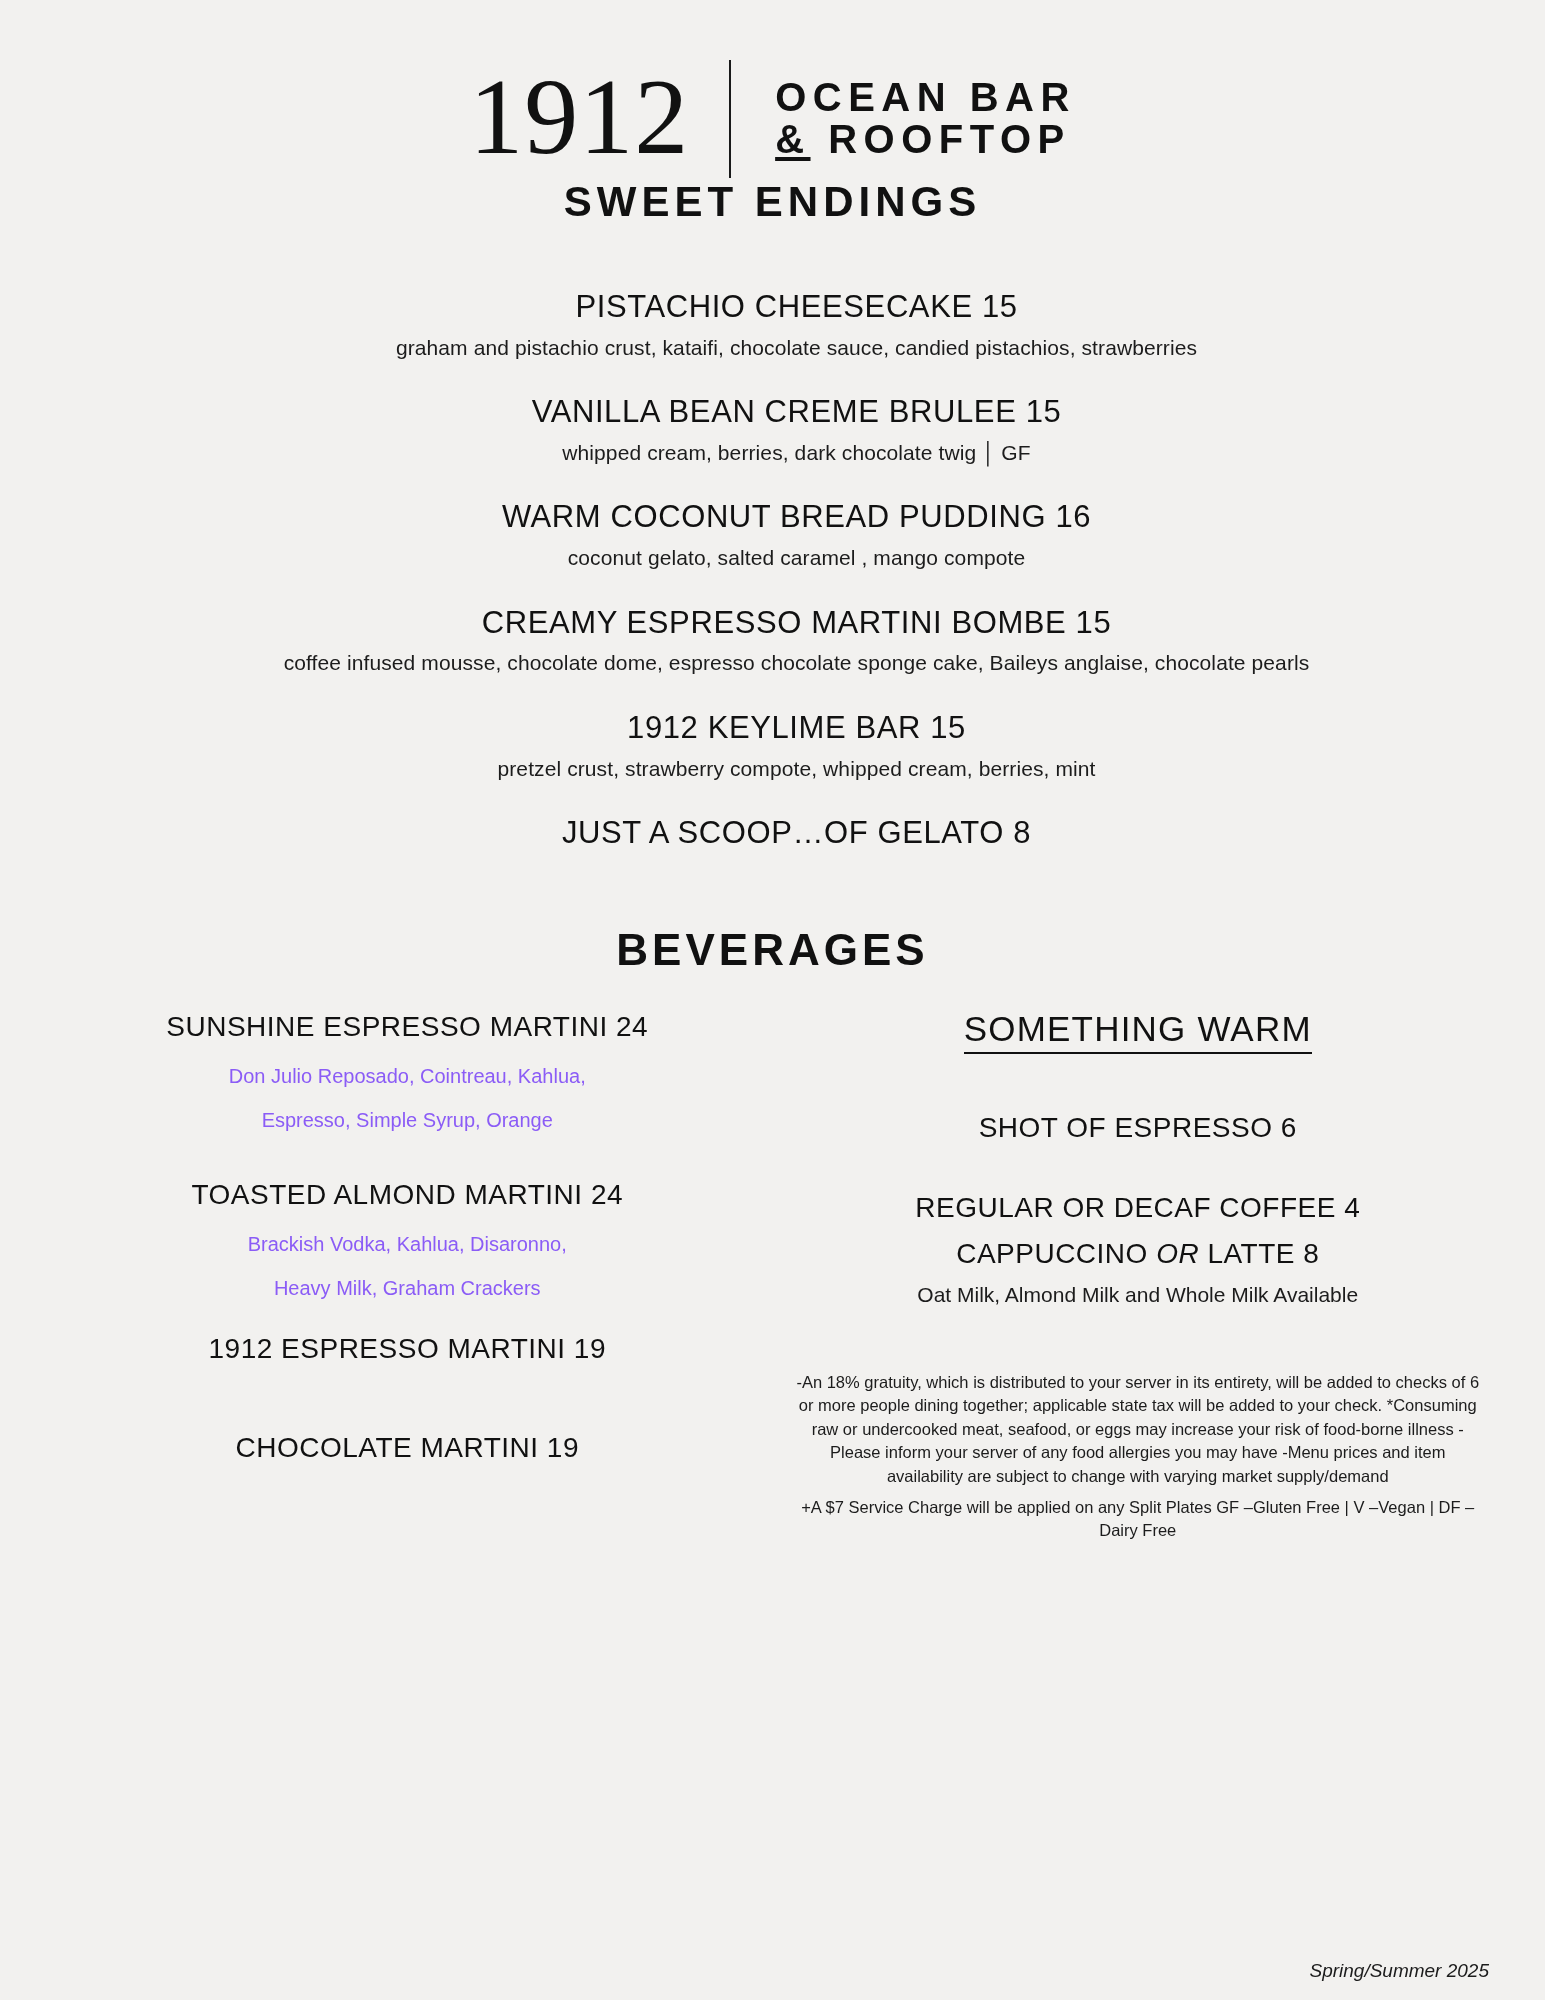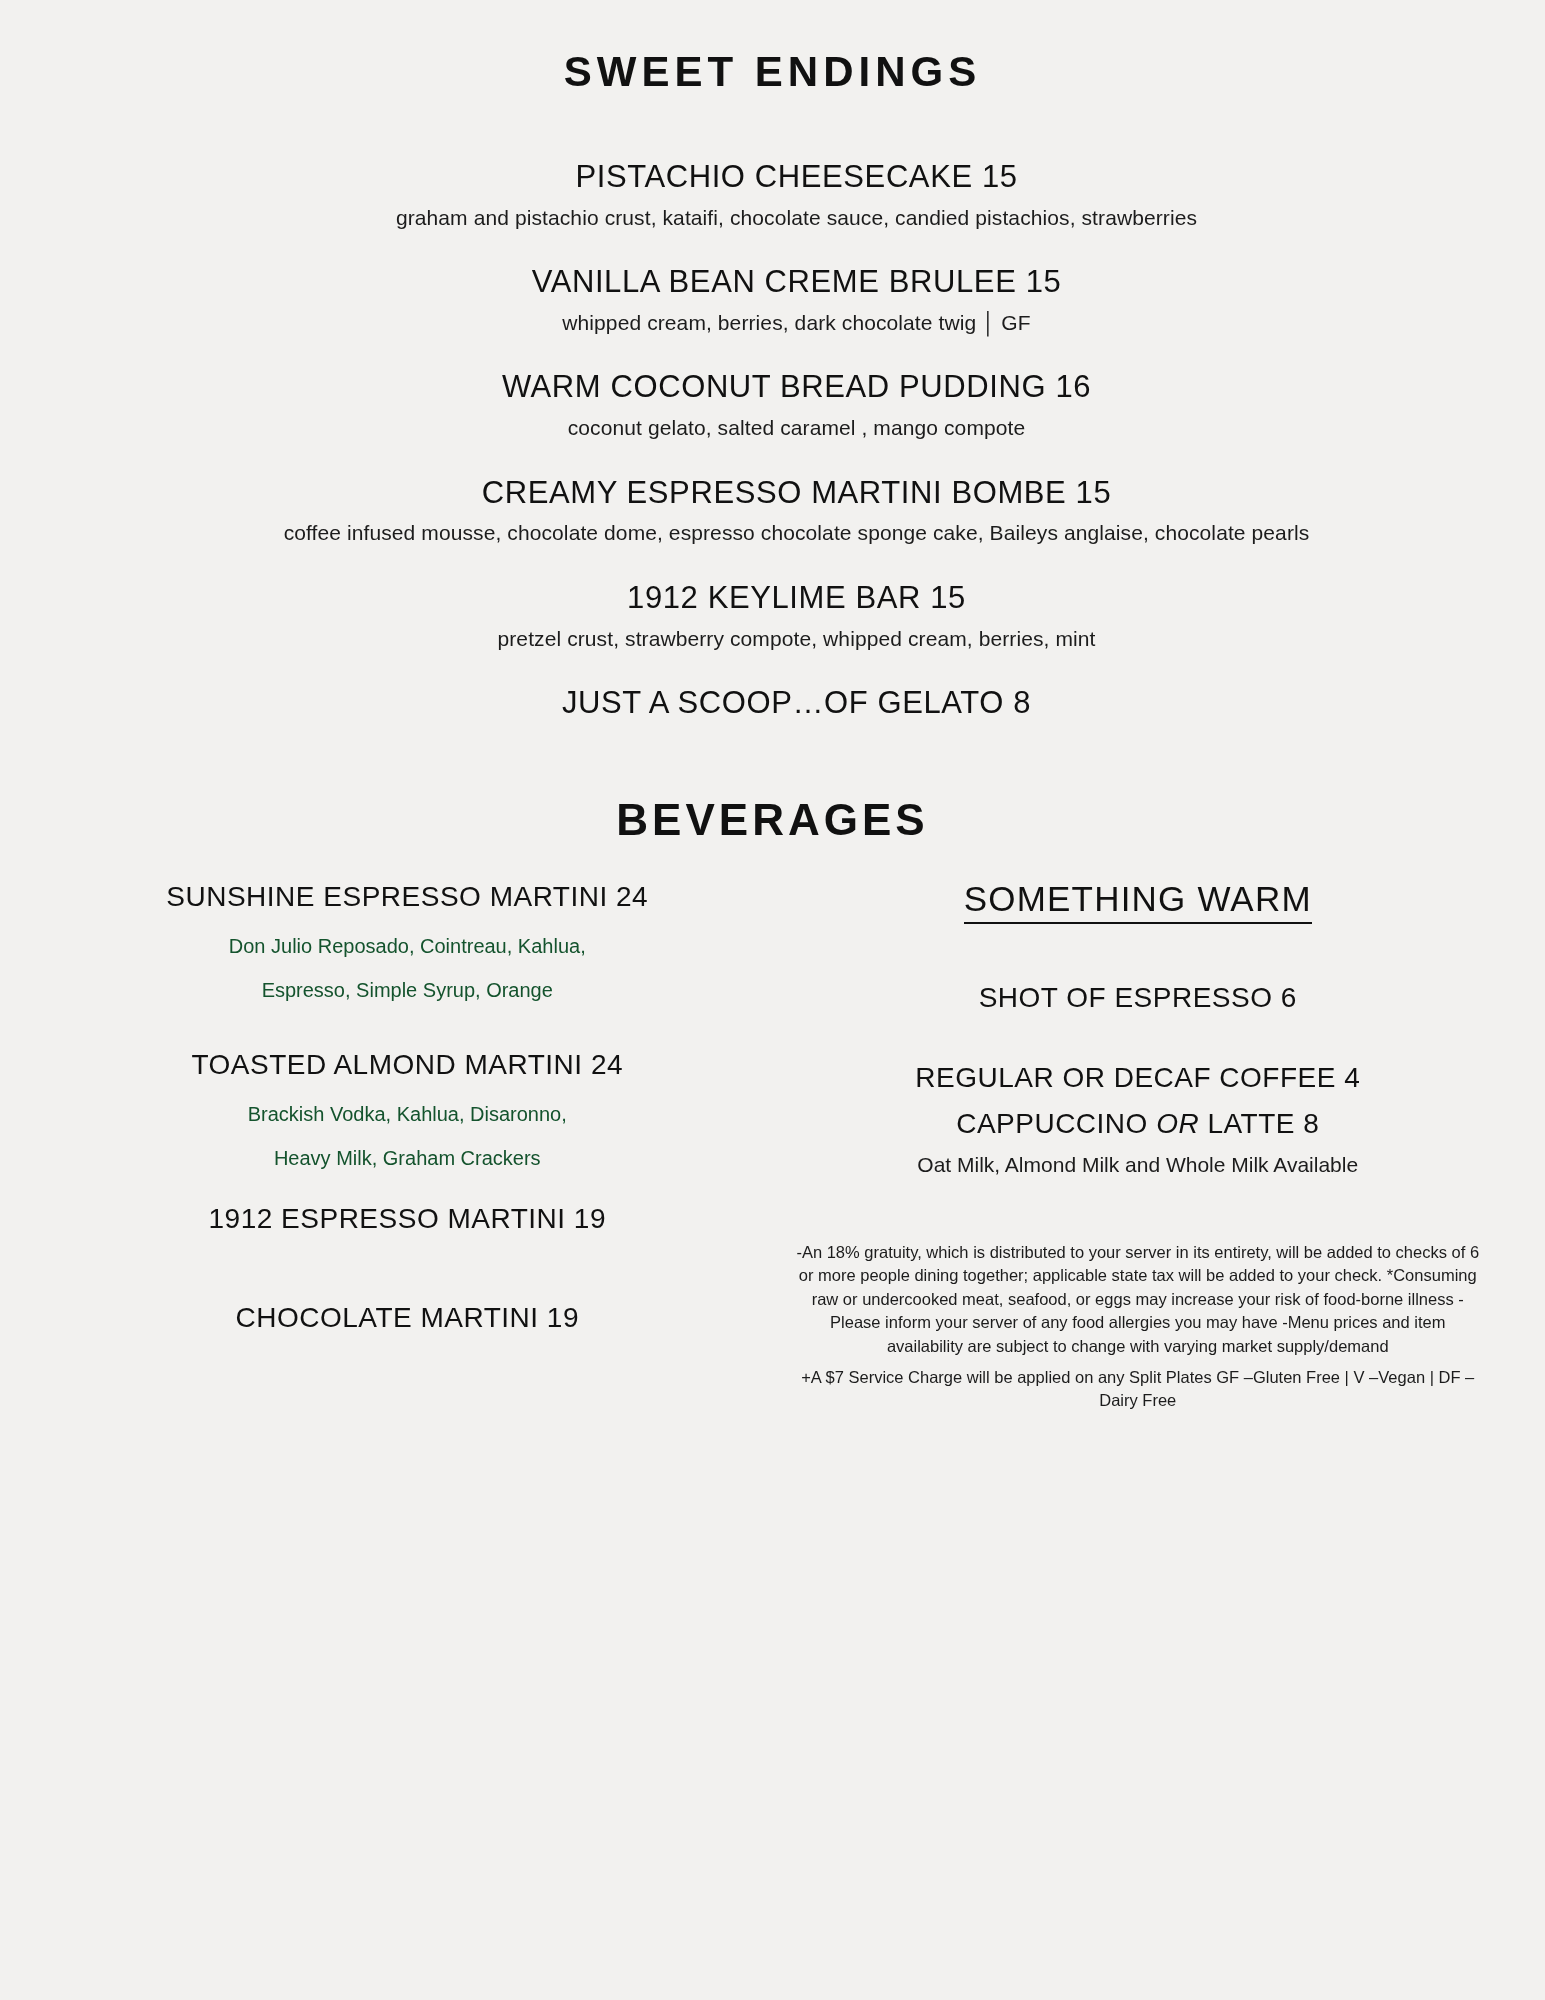--- a/index.html
+++ b/index.html
@@ -145,21 +145,21 @@
     letter-spacing: 0.5px;
     color: #111;
     line-height: 1.3;
   }
   .drink-name .italic-or {
     font-style: italic;
   }
   .drink-desc-line {
     font-family: "Liberation Sans", sans-serif;
     font-size: 20px;
-    color: #14532d;
+    color: #8b5cf6;
     line-height: 1.3;
     margin-top: 18px;
   }
   .drink.spaced { margin-top: 44px; }
   .drink.gap-lg { margin-top: 62px; }
   .drink.gap-xl { margin-top: 30px; }
 
   .warm-note {
     font-family: "Liberation Sans", sans-serif;
     font-size: 21px;
@@ -187,20 +187,28 @@
     font-style: italic;
     font-size: 19px;
     color: #1c1c1c;
   }
 </style>
 </head>
 <body>
 
 <div class="page">
 
+  <div class="logo-block">
+    <div class="logo-number">1912</div>
+    <div class="logo-divider"></div>
+    <div class="logo-words">
+      <div class="logo-line">OCEAN BAR</div>
+      <div class="logo-line"><span class="amp">&amp;</span> <span>ROOFTOP</span></div>
+    </div>
+  </div>
 
   <div class="section-title">SWEET ENDINGS</div>
 
   <div class="desserts">
 
     <div class="dish">
       <div class="dish-name">PISTACHIO CHEESECAKE 15</div>
       <div class="dish-desc">graham and pistachio crust, kataifi, chocolate sauce, candied pistachios, strawberries</div>
     </div>
 

